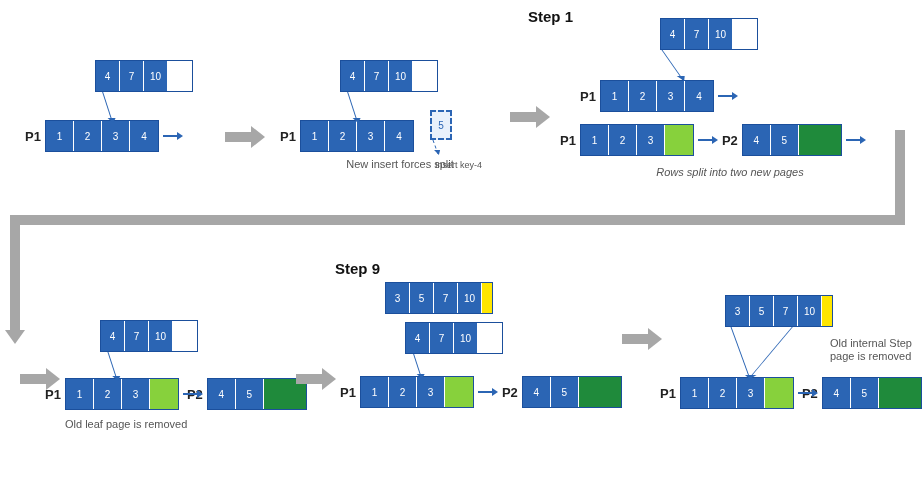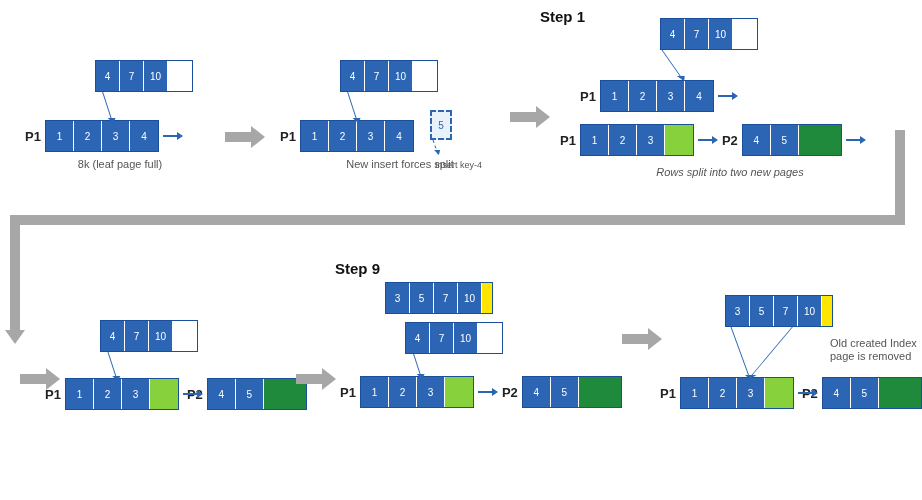--- a/index.html
+++ b/index.html
@@ -110,21 +110,21 @@
   .dash-link { position:absolute; border-left:1px dashed #2b65b4; }
   .dash-link::after{
     content:""; position:absolute; left:-3px; bottom:-1px;
     border-top:5px solid #2b65b4;
     border-left:3px solid transparent; border-right:3px solid transparent;
   }
 </style>
 </head>
 <body>
 
-<div class="group step-label" style="left:540px; top:8px;text-align:right;">Step 1</div>
+<div class="group step-label" style="left:528px; top:8px;text-align:right;">Step 1</div>
 
 <div class="group" style="left:660px; top:18px;">
   <div class="page-box">
     <span class="cell blue idx">4</span>
     <span class="cell blue idx">7</span>
     <span class="cell blue idx">10</span>
     <span class="cell empty idx"></span>
   </div>
 </div>
 
@@ -141,21 +141,20 @@
   <div class="leaf-row" style="margin-top:28px;">
     <span class="page-label">P1</span>
     <div class="page-box">
       <span class="cell blue">1</span>
       <span class="cell blue">2</span>
       <span class="cell blue">3</span>
       <span class="cell blue">4</span>
     </div>
     <span class="tiny-arrow"></span>
   </div>
-  <div class="panel-label" style="text-align:center; margin-top:6px;">8k (leaf page full)</div>
 </div>
 
 <div class="group" style="left:225px; top:128px;">
   <span class="flow-arrow"></span>
 </div>
 
 <div class="group" style="left:280px; top:60px; width:230px;">
   <div style="position:relative; margin-left:60px;">
     <div class="page-box">
       <span class="cell blue idx">4</span>
@@ -246,20 +245,21 @@
       <span class="cell lgreen"></span>
     </div>
     <span class="tiny-arrow"></span>
     <span class="page-label">P2</span>
     <div class="page-box">
       <span class="cell blue">4</span>
       <span class="cell blue">5</span>
       <span class="cell dgreen"></span>
     </div>
   </div>
+  <div class="panel-label" style="margin-top:8px; margin-left:20px;">Old leaf page is removed</div>
 </div>
 
 <div class="group" style="left:296px; top:370px;">
   <span class="flow-arrow"></span>
 </div>
 
 <div class="group" style="left:340px; top:282px; width:290px;">
   <div class="leaf-row" style="margin-left:45px;">
     <div class="page-box">
       <span class="cell blue idx">3</span>
@@ -303,21 +303,21 @@
 <div class="group" style="left:660px; top:295px; width:260px;">
   <div style="margin-left:65px;">
     <div class="page-box">
       <span class="cell blue idx">3</span>
       <span class="cell blue idx">5</span>
       <span class="cell blue idx">7</span>
       <span class="cell blue idx">10</span>
       <span class="cell yellow"></span>
     </div>
   </div>
-  <div class="panel-label" style="position:absolute; left:170px; top:42px; width:90px; line-height:1.2;">Old created Index page is removed</div>
+  <div class="panel-label" style="position:absolute; left:170px; top:42px; width:90px; line-height:1.2;">Old internal Step page is removed</div>
   <div class="link-down" style="left:80px; top:32px; height:52px; transform:skewX(20deg);"></div>
   <div class="link-down" style="left:110px; top:32px; height:52px; transform:skewX(-40deg);"></div>
   <div class="leaf-row" style="margin-top:50px;">
     <span class="page-label">P1</span>
     <div class="page-box">
       <span class="cell blue">1</span>
       <span class="cell blue">2</span>
       <span class="cell blue">3</span>
       <span class="cell lgreen"></span>
     </div>

